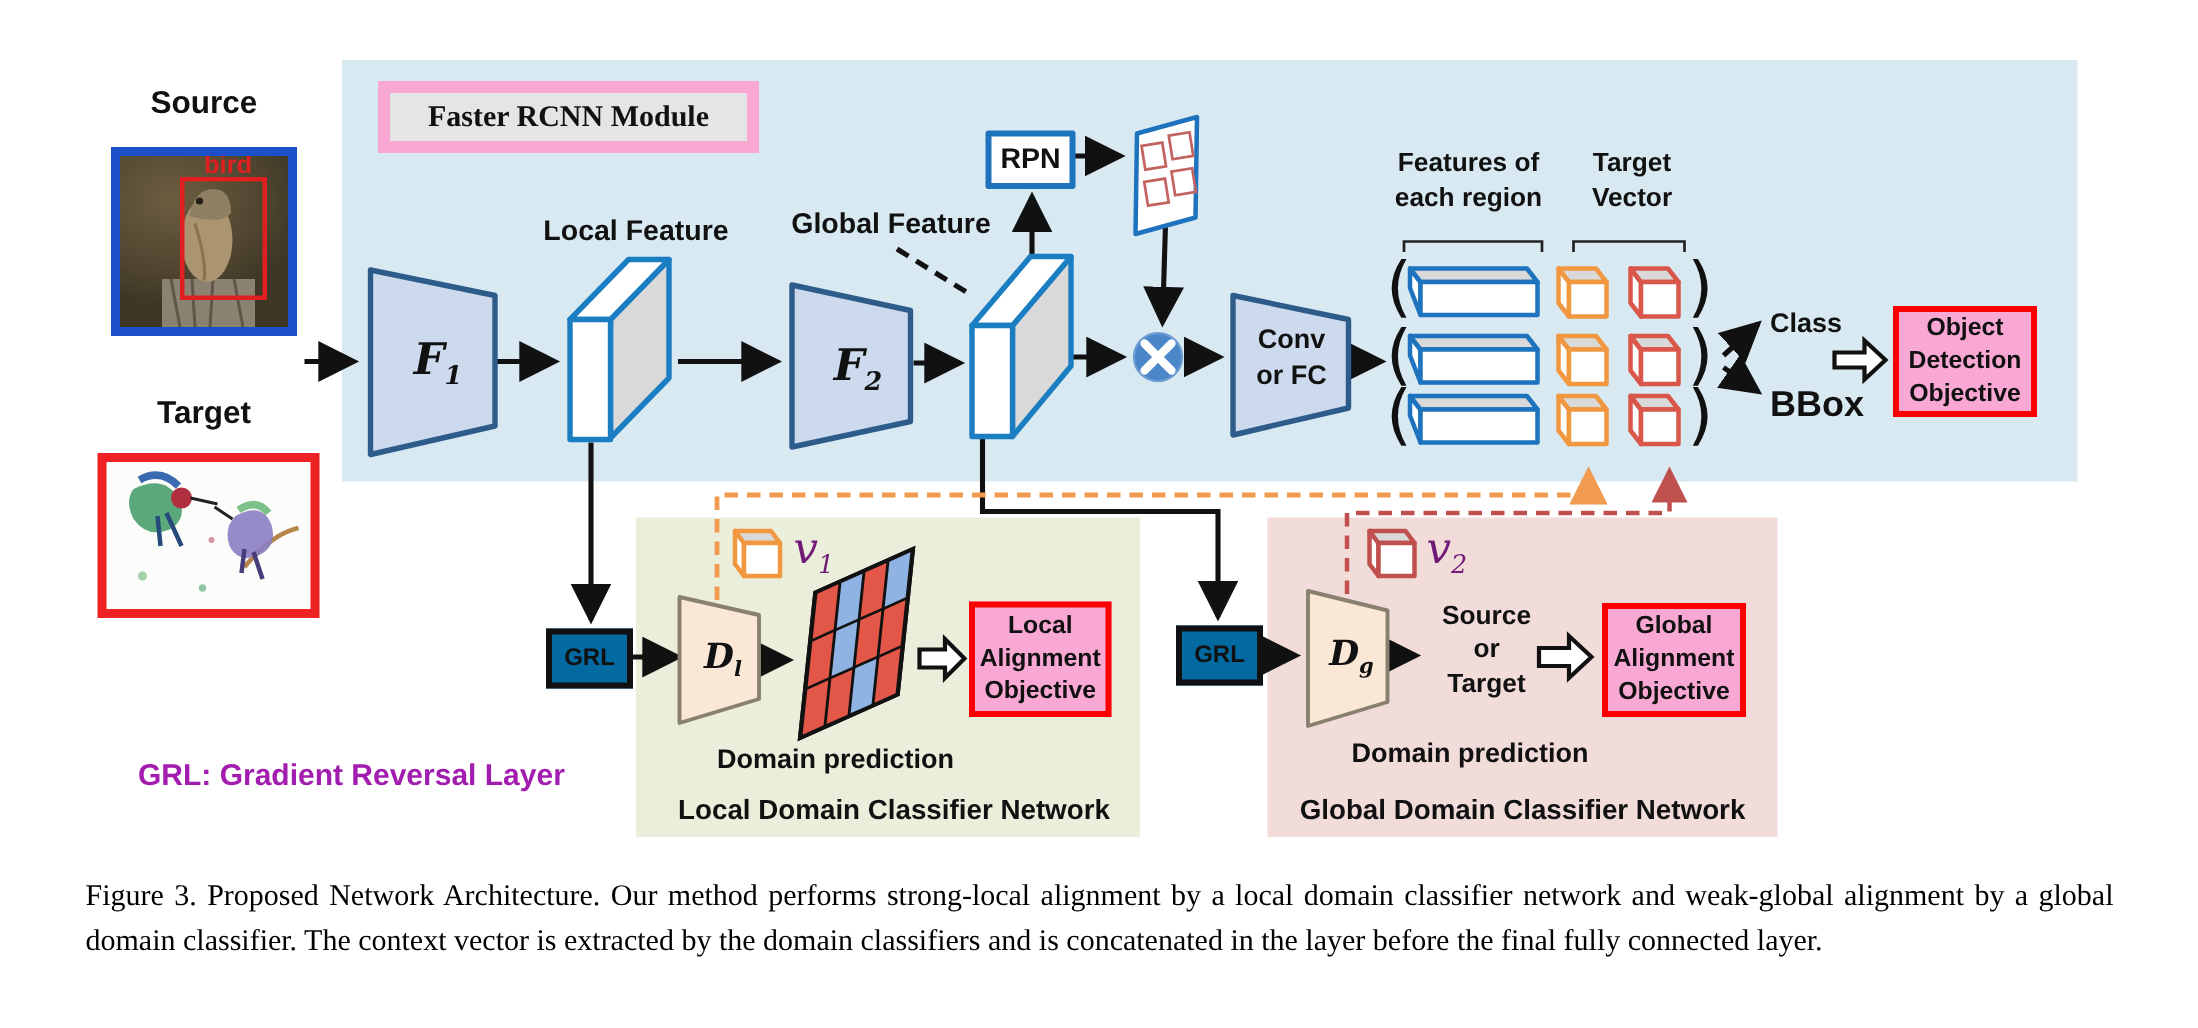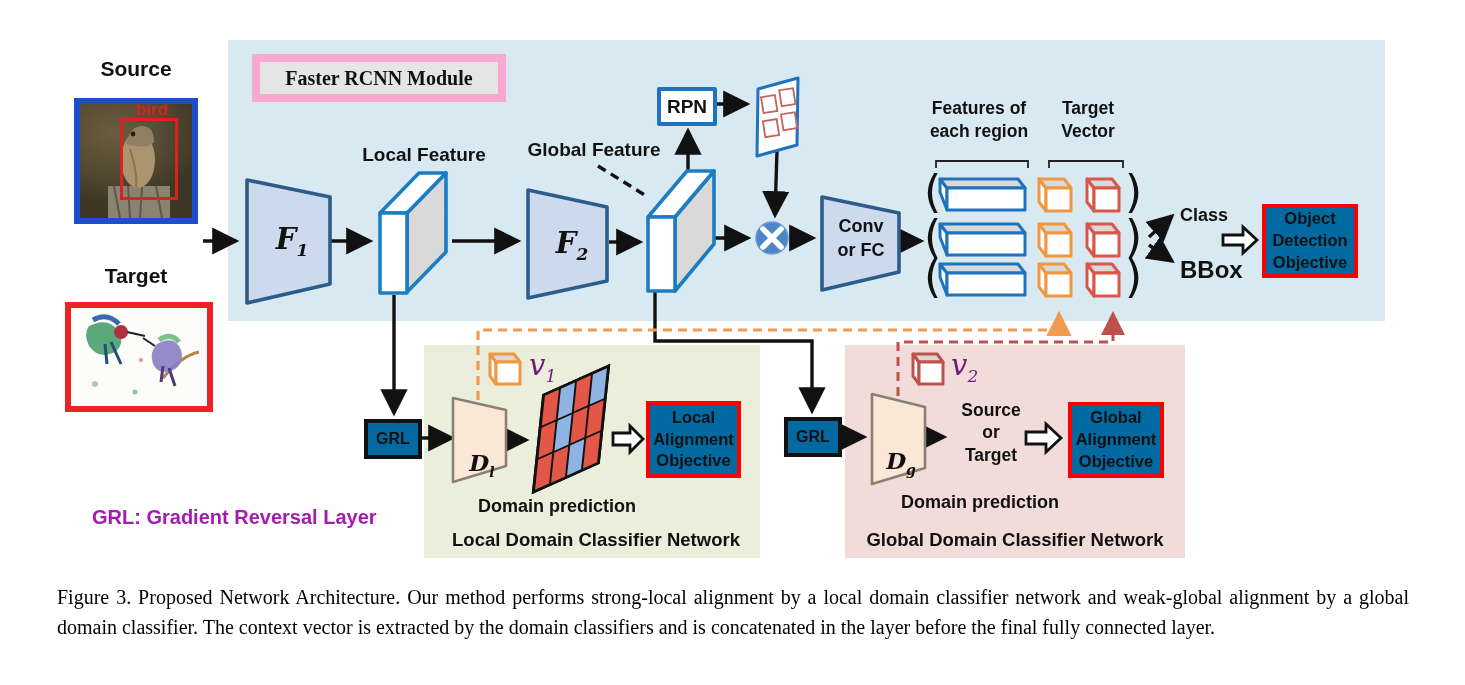--- a/index.html
+++ b/index.html
@@ -19,21 +19,21 @@
 
   
   .rcnn-title{left:252px;top:54px;width:238px;height:32px;background:#e5e5e5;border:8px solid #f9a8d4;
               font-size:20px;font-weight:bold;text-align:center;line-height:32px;font-family:Liberation Serif, serif;}
   .rpn-box{left:657px;top:87px;width:52px;height:31px;background:#fff;border:4px solid #1e73be;
            font-size:19px;font-weight:bold;text-align:center;line-height:31px;border-radius:2px;}
   .grl-box{width:50px;height:32px;background:#0369a1;border:4px solid #111;font-size:16px;
            font-weight:bold;text-align:center;line-height:32px;}
   .grl-local{left:364px;top:419px;}
   .grl-global{left:784px;top:417px;}
-  .objective{background:#0369a1;border:4px solid #fb0000;font-size:16.5px;font-weight:bold;
+  .objective{background:#f9a8d4;border:4px solid #fb0000;font-size:16.5px;font-weight:bold;
              text-align:center;display:flex;flex-direction:column;justify-content:center;line-height:1.32;}
   .obj-det{left:1262px;top:204px;width:88px;height:66px;}
   .obj-loc{left:646px;top:401px;width:87px;height:69px;}
   .obj-glb{left:1068px;top:402px;width:88px;height:68px;}
   .objective span{display:block;}
 
   
   .src-img{left:74px;top:98px;width:112px;height:114px;border:6px solid #1d50c8;background:
      radial-gradient(90px 70px at 30% 25%,#6b5d40,#4f452f 70%,#3e3726);overflow:hidden;}
   .tgt-img{left:65px;top:302px;width:136px;height:98px;border:6px solid #ee2222;background:#fcfcfa;overflow:hidden;}
@@ -43,21 +43,21 @@
   
   .source-label{left:84px;top:57px;width:104px;font-size:21px;}
   .target-label{left:84px;top:264px;width:104px;font-size:21px;}
   .grl-note{left:92px;top:506px;font-size:20px;color:#a21caf;}
   .local-feat{left:356px;top:144px;width:136px;font-size:19px;}
   .global-feat{left:522px;top:139px;width:144px;font-size:19px;}
   .f-math{font-family:"DejaVu Serif",serif;font-style:italic;font-weight:bold;font-size:29px;}
   .f-math sub{font-size:17px;}
   .f1-lbl{left:262px;top:222px;width:60px;}
   .f2-lbl{left:542px;top:226px;width:60px;}
-  .d-math{font-family:"DejaVu Serif",serif;font-style:italic;font-weight:bold;font-size:23px;margin-top:25px;}
+  .d-math{font-family:"DejaVu Serif",serif;font-style:italic;font-weight:bold;font-size:23px;}
   .d-math sub{font-size:14px;}
   .dl-lbl{left:462px;top:424px;width:40px;}
   .dg-lbl{left:881px;top:422px;width:40px;}
   .v-math{font-family:"DejaVu Serif",serif;font-style:italic;font-size:29px;color:#701a75;}
   .v-math sub{font-size:17px;}
   .v1-lbl{left:529px;top:348px;}
   .v2-lbl{left:951px;top:348px;}
   .convfc{left:826px;top:214px;width:70px;font-size:18px;line-height:1.35;}
   .feat-lbl{left:916px;top:97px;width:126px;font-size:17.5px;line-height:1.3;}
   .ctx-lbl{left:1042px;top:97px;width:92px;font-size:17.5px;line-height:1.3;}

